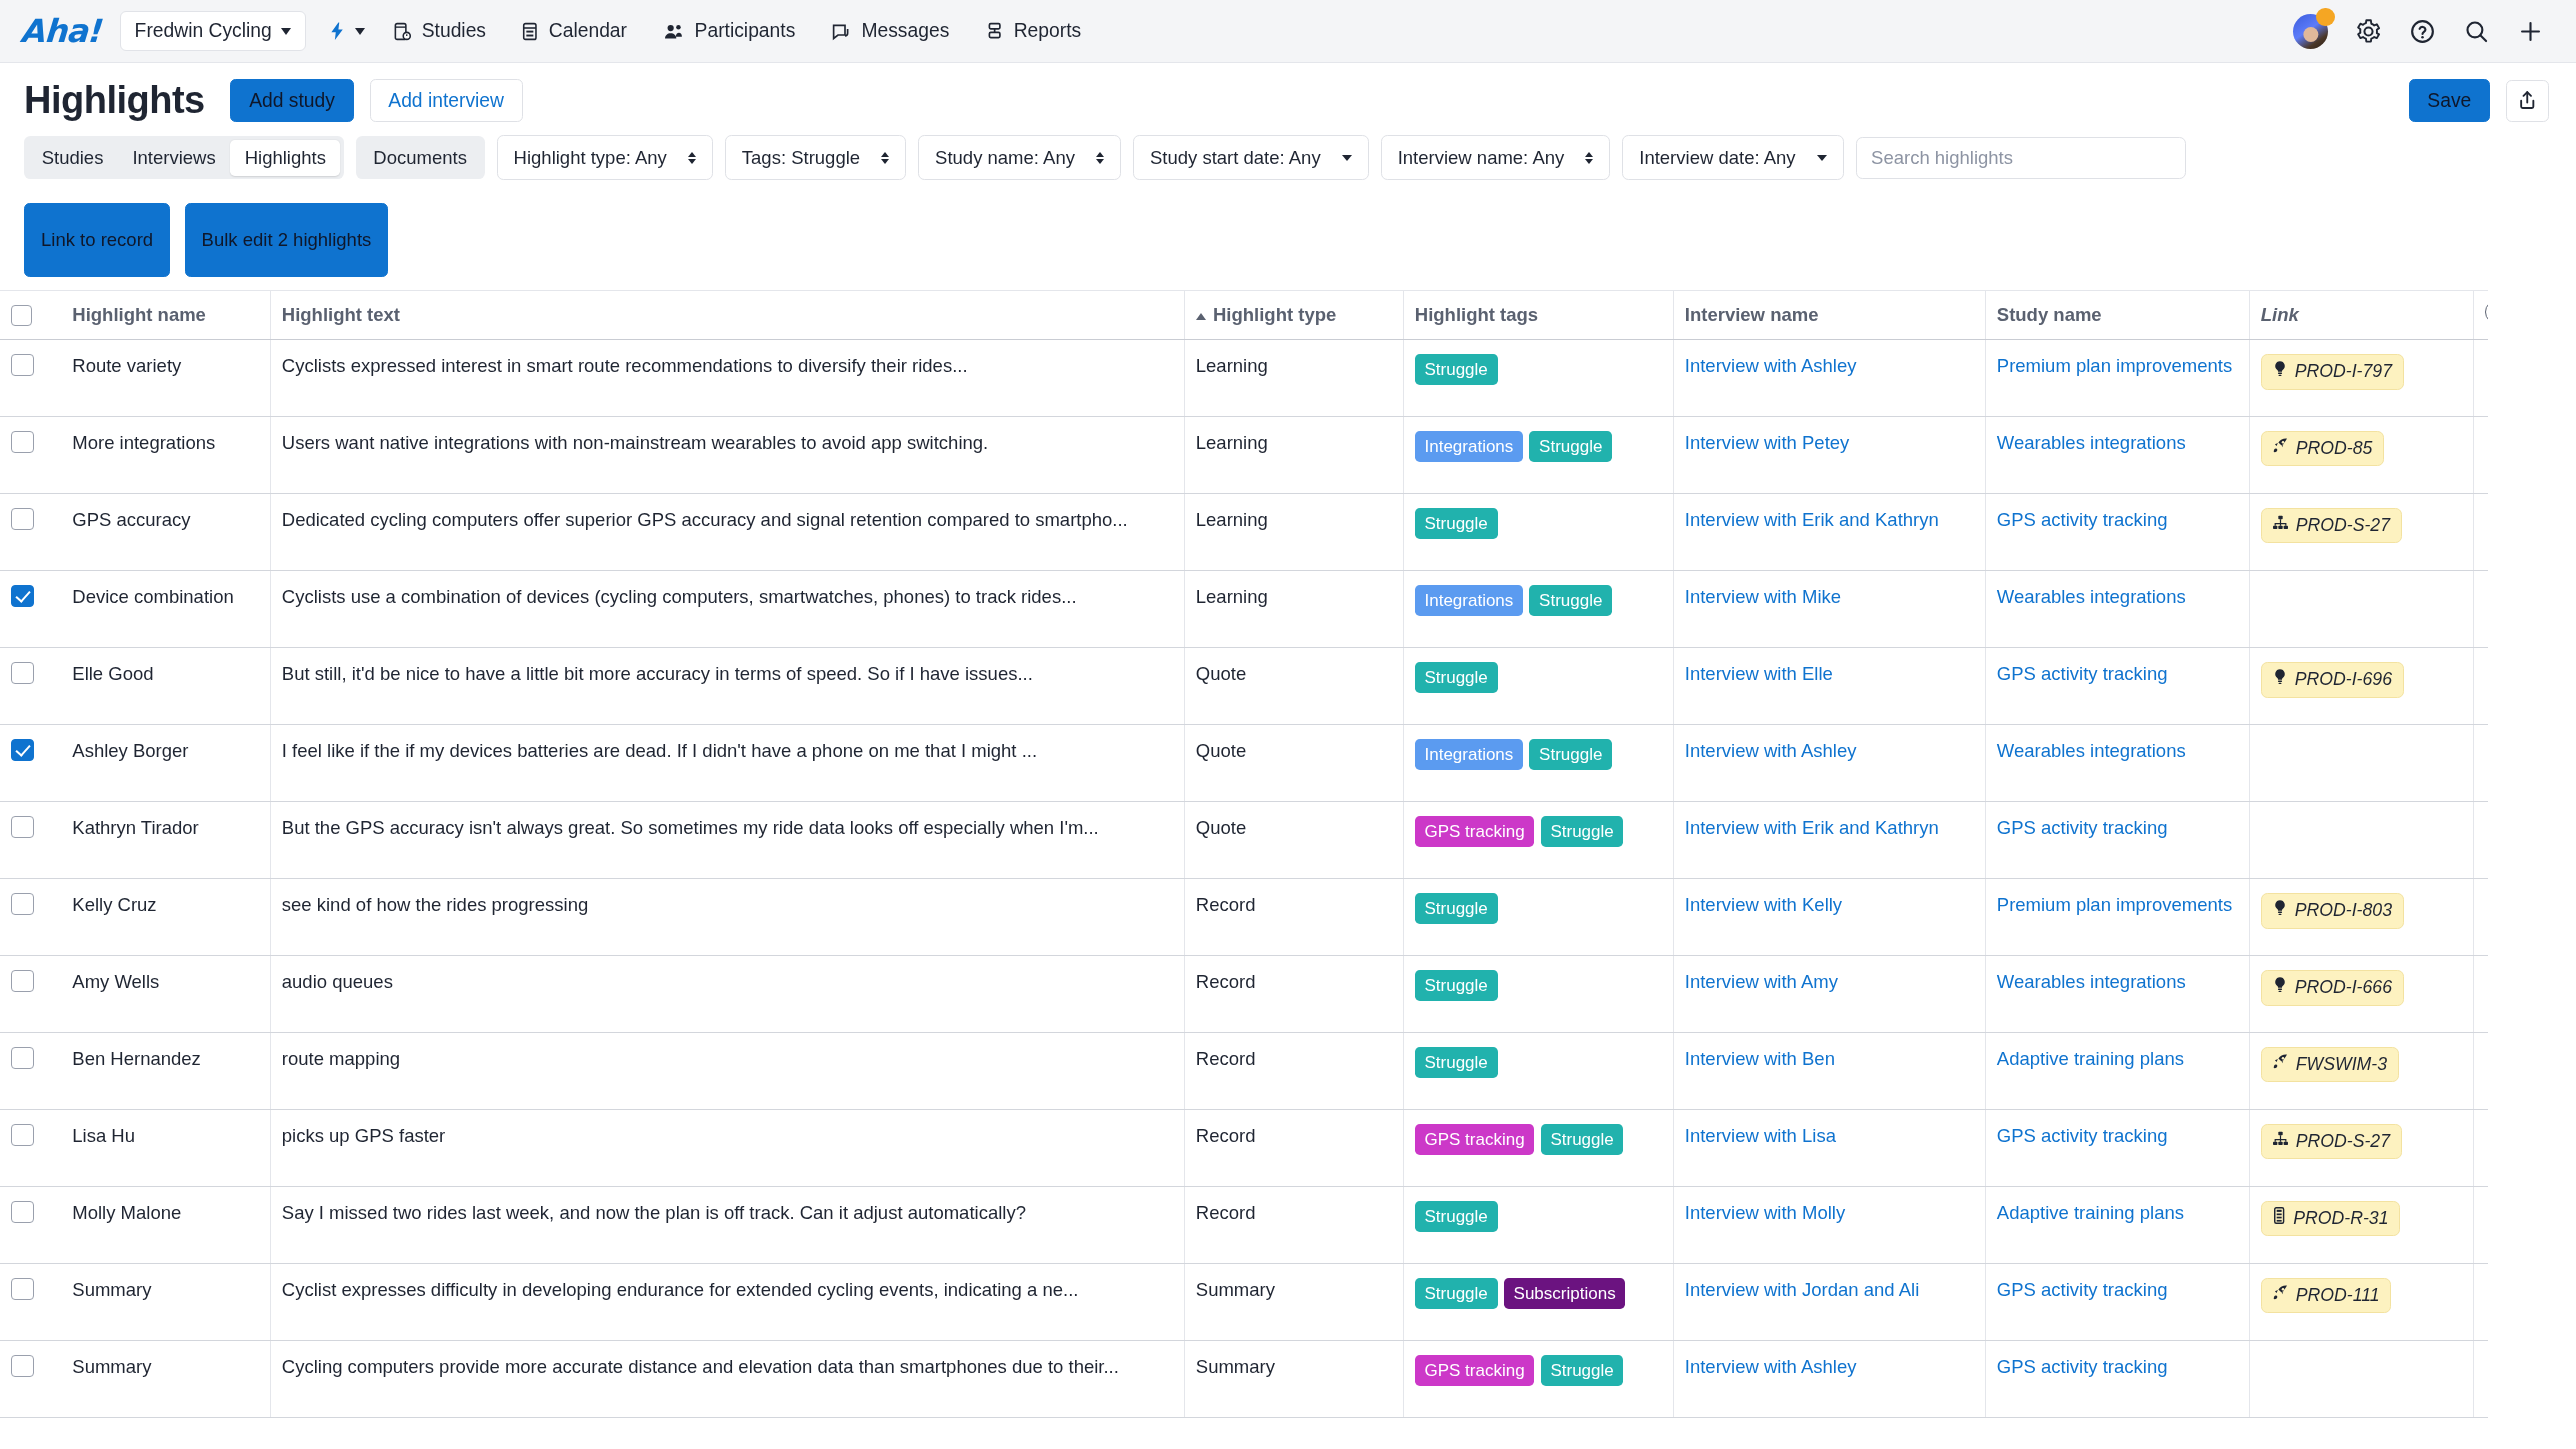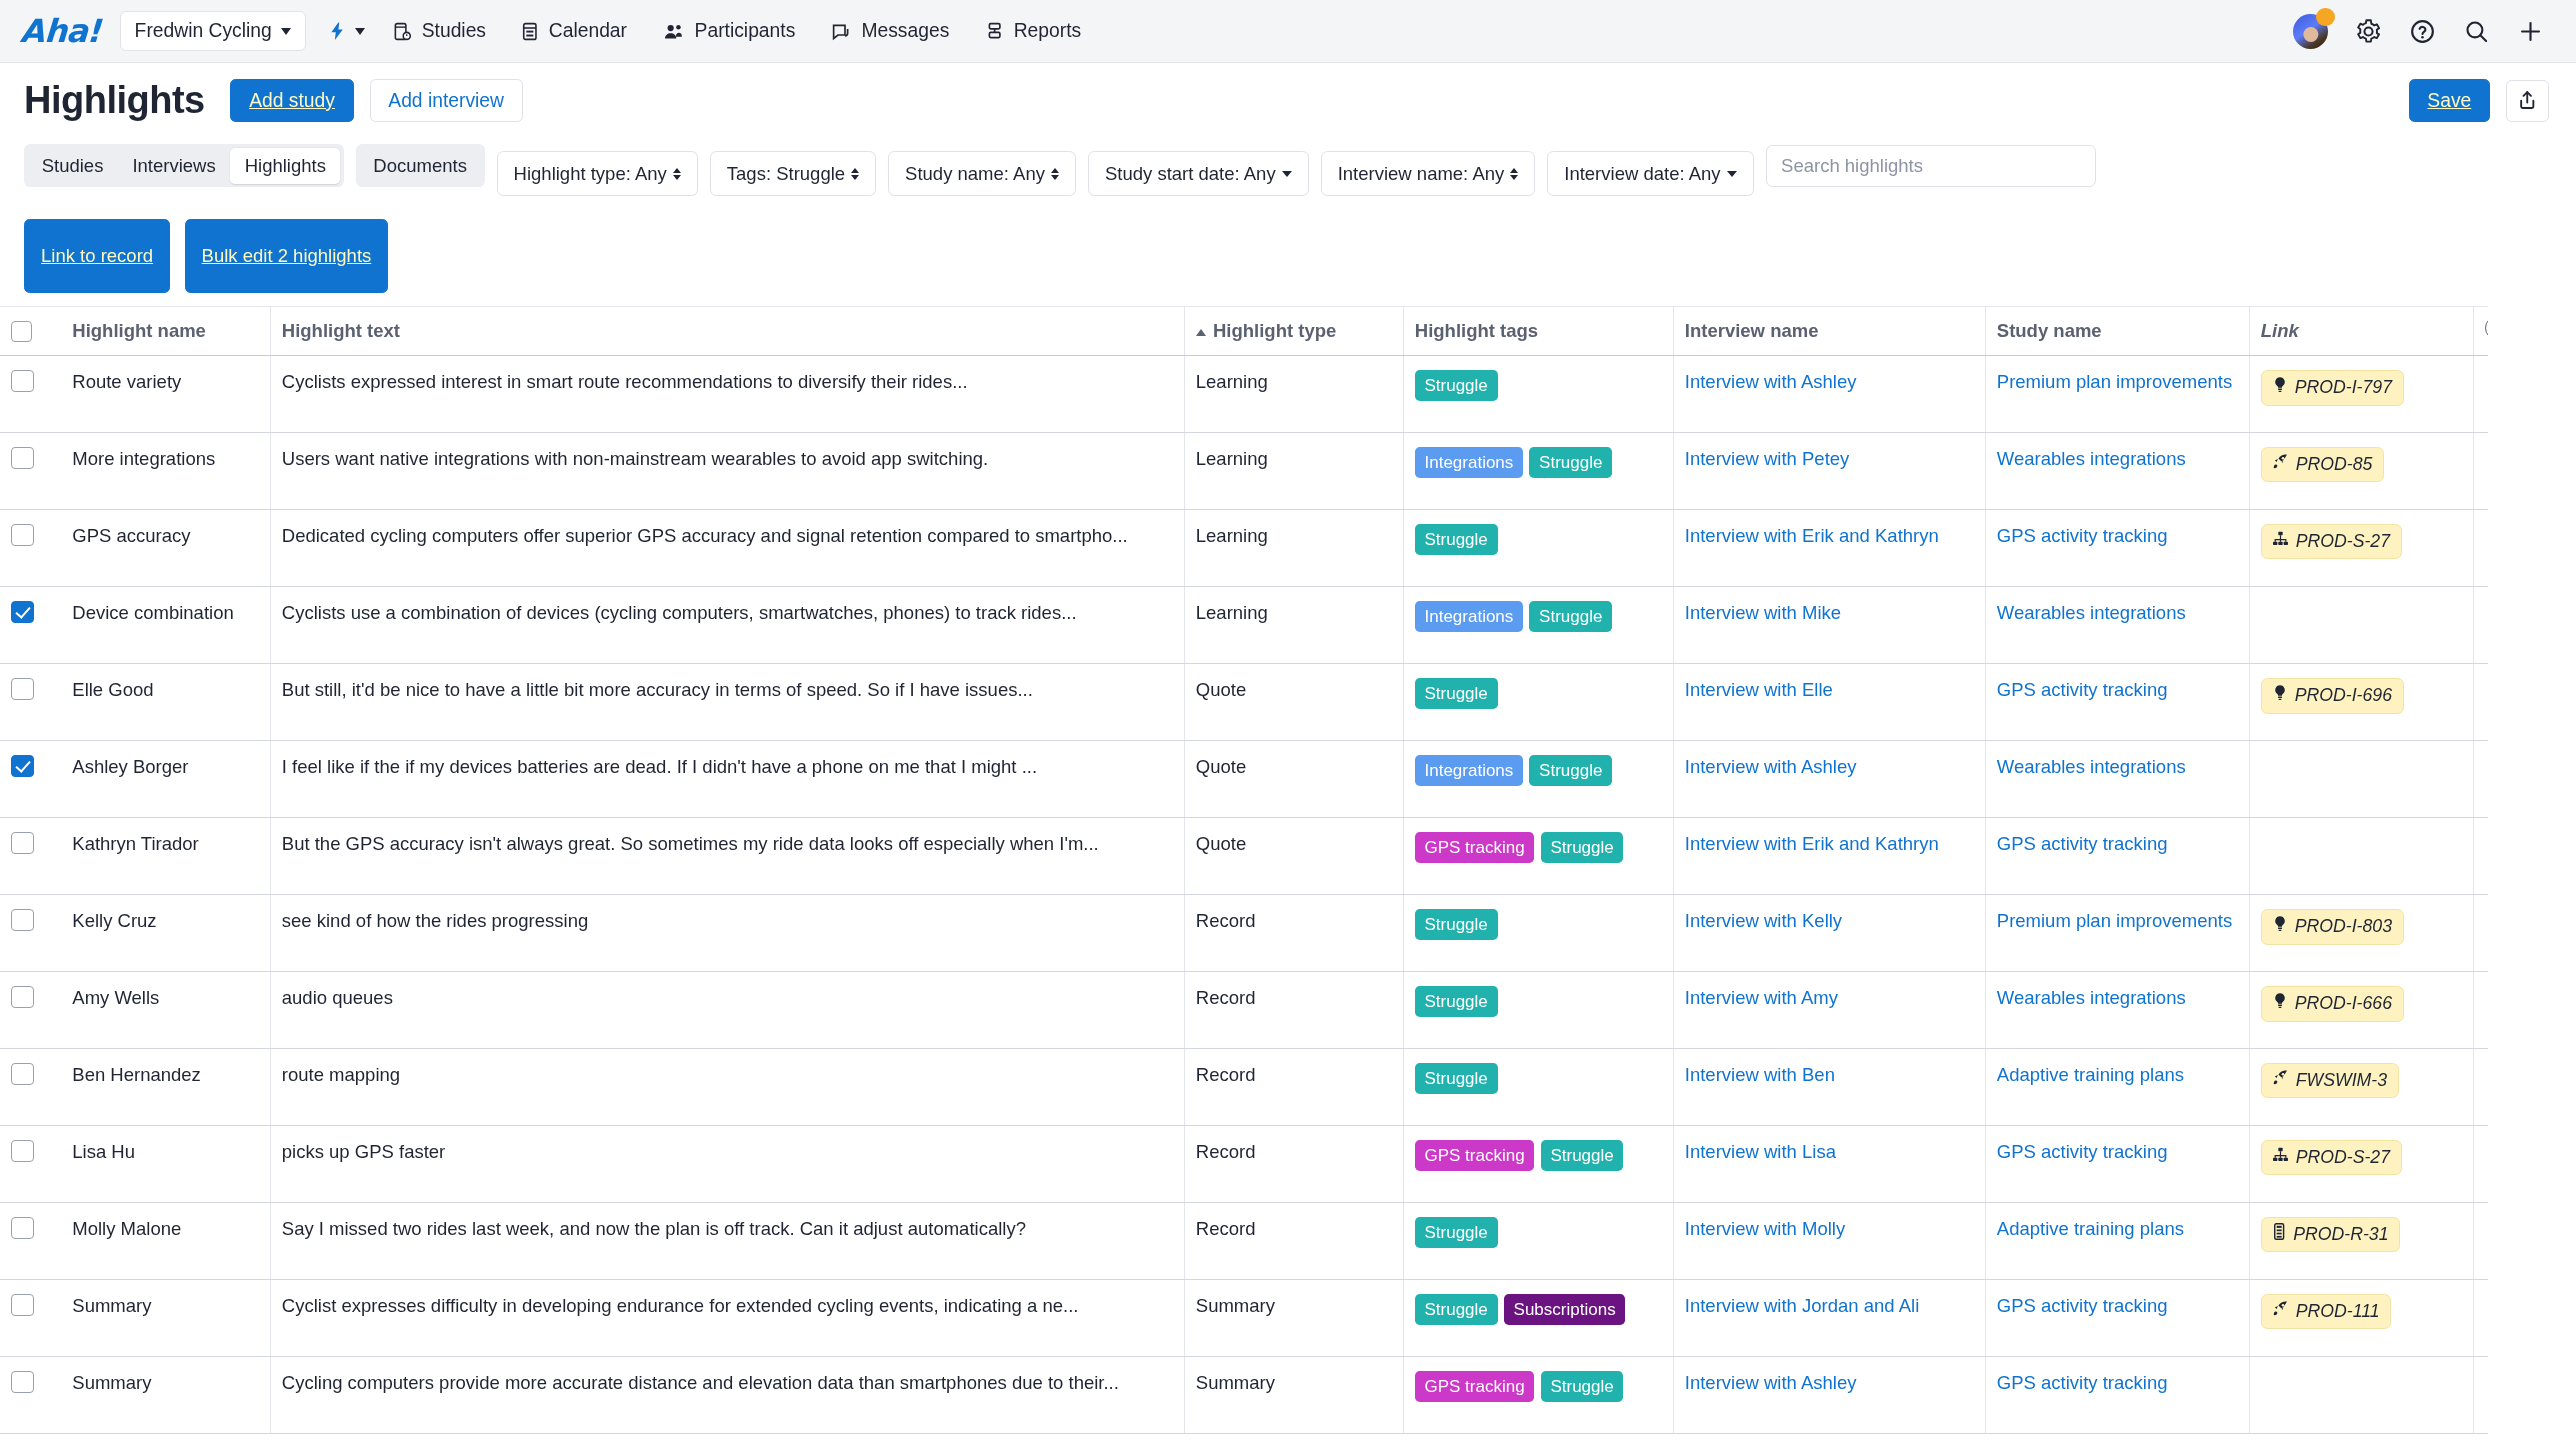--- a/index.html
+++ b/index.html
@@ -94,21 +94,21 @@
   }
   .page-title {
     font-size: 38px; font-weight: 700; color: #1f2532;
     letter-spacing: -0.5px; margin-right: 9.7px;
   }
   .btn {
     font-size: 19.3px; border-radius: 5.6px; padding: 9.7px 17.7px;
     border: 0.8px solid transparent; cursor: pointer; white-space: nowrap;
     font-family: "Liberation Sans", sans-serif;
   }
-  .btn-primary { background: #0f73cf; color: #fef9c3; border-color: #0f73cf; text-decoration: underline; }
+  .btn-primary { background: #0f73cf; color: #0f172a; border-color: #0f73cf; }
   .btn-outline { background: #fff; color: #0f73cf; border-color: #dfe1e6; }
   .header-spacer { flex: 1; }
   .export-btn {
     width: 43px; height: 42px; border: 0.8px solid #dfe1e6; border-radius: 5.6px;
     background: #fff; display: flex; align-items: center; justify-content: center;
   }
 
   
   .filter-bar {
     display: flex; align-items: center; gap: 12px;
@@ -120,25 +120,24 @@
   .seg-item {
     font-size: 18.5px; padding: 7.2px 14.5px; border-radius: 4.8px; color: #1f2532;
     white-space: nowrap; cursor: pointer;
   }
   .seg-item.active { background: #ffffff; box-shadow: 0 0.8px 1.6px rgba(0,0,0,.12); }
   .seg-single {
     background: #eceef1; border-radius: 6.4px; padding: 10.5px 17.7px;
     font-size: 18.5px; color: #1f2532; white-space: nowrap; cursor:pointer;
   }
   .filter-pill {
-    display: flex; align-items: center; gap: 6px;
+    display: flex; align-items: center; gap: 21px;
     background: #fff; border: 0.8px solid #dfe1e6; border-radius: 6.4px;
     padding: 10.5px 16px; font-size: 18.5px; color: #1f2532; white-space: nowrap;
     cursor: pointer;
-    margin-top: 16px;
   }
   .updown {
     display: inline-flex; flex-direction: column; gap: 2.4px; align-items:center;
   }
   .updown i {
     width:0;height:0;border-left:4.8px solid transparent;border-right:4.8px solid transparent;
   }
   .updown i.up { border-bottom: 5.6px solid #1f2532; }
   .updown i.dn { border-top: 5.6px solid #1f2532; }
   .caret-sm {

